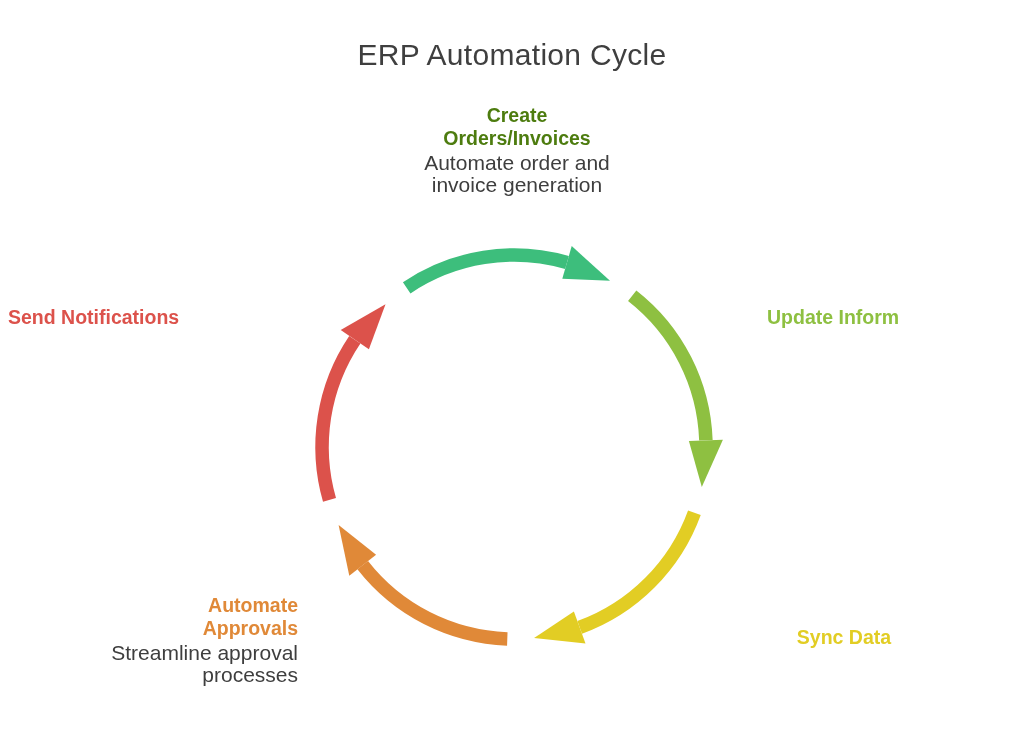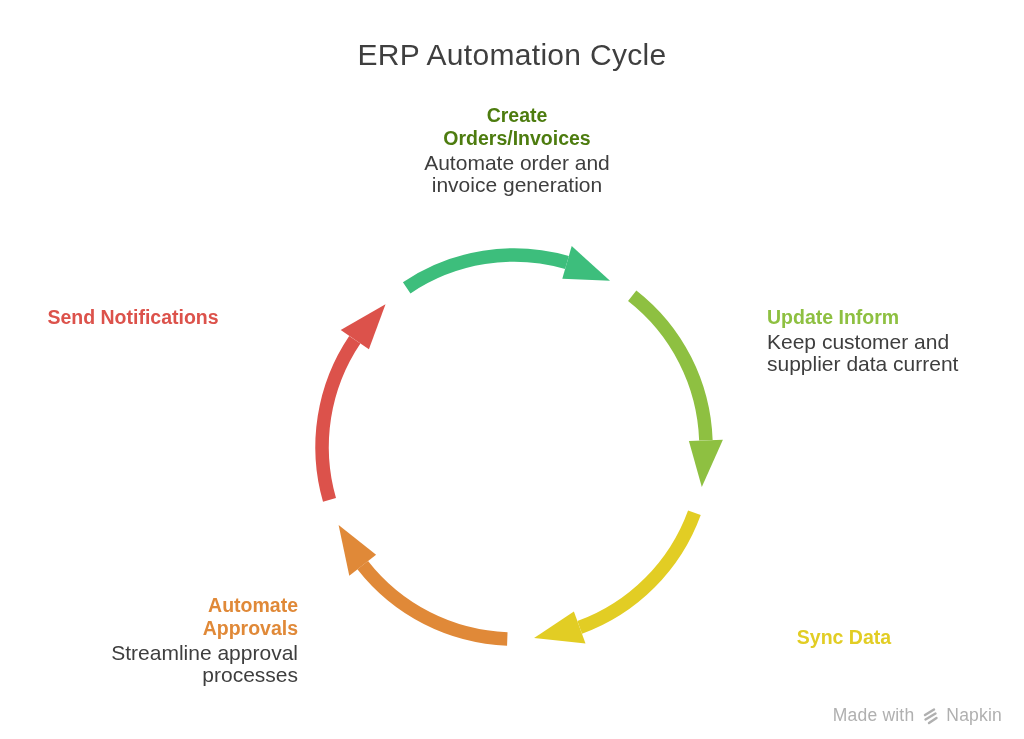--- a/index.html
+++ b/index.html
@@ -43,21 +43,21 @@
     font-size: 21px;
     line-height: 21.5px;
     color: #3e3e3e;
     white-space: pre-line;
     margin-top: 2px;
   }
   #lbl-create        { left: 337px; top: 104px; width: 360px; text-align: center; }
   #lbl-update        { left: 767px; top: 306px; width: 240px; text-align: left; }
   #lbl-sync          { left: 724px; top: 626px; width: 240px; text-align: center; }
   #lbl-approvals     { left: 48px;  top: 594px; width: 250px; text-align: right; }
-  #lbl-notifications { left: 8px;   top: 306px; width: 250px; text-align: center; }
+  #lbl-notifications { left: 8px;   top: 306px; width: 250px; text-align: left; }
   .watermark {
     position: absolute;
     right: 22px;
     bottom: 13px;
     display: flex;
     align-items: center;
     gap: 7px;
     font-size: 17.5px;
     letter-spacing: 0.2px;
   }
@@ -106,42 +106,31 @@
 
   <div class="label-block" id="lbl-create">
     <div class="seg-title" style="color: #4d7c0f;">Create
 Orders/Invoices</div>
     <div class="seg-desc">Automate order and
 invoice generation</div>
   </div>
 
   <div class="label-block" id="lbl-update">
     <div class="seg-title" style="color: rgb(142, 192, 65);">Update Inform</div>
-    <div class="seg-desc">Keep customer and
-supplier data current</div>
   </div>
 
   <div class="label-block" id="lbl-sync">
     <div class="seg-title" style="color: rgb(226, 205, 36);">Sync Data</div>
   </div>
 
   <div class="label-block" id="lbl-approvals">
     <div class="seg-title" style="color: rgb(224, 137, 56);">Automate
 Approvals</div>
     <div class="seg-desc">Streamline approval
 processes</div>
   </div>
 
   <div class="label-block" id="lbl-notifications">
     <div class="seg-title" style="color: rgb(220, 82, 75);">Send Notifications</div>
   </div>
 
-  <div class="watermark" style="color: rgb(176, 176, 176);">
-    <span>Made with</span>
-    <svg class="napkin-icon" width="18" height="18" viewBox="0 0 18 18">
-      <path d="M4 8 L13 2.5"></path>
-      <path d="M4.5 12.5 L14.5 6.5"></path>
-      <path d="M8 16 L15.5 11"></path>
-    </svg>
-    <span>Napkin</span>
-  </div>
 
 </div>
 
 </body></html>

